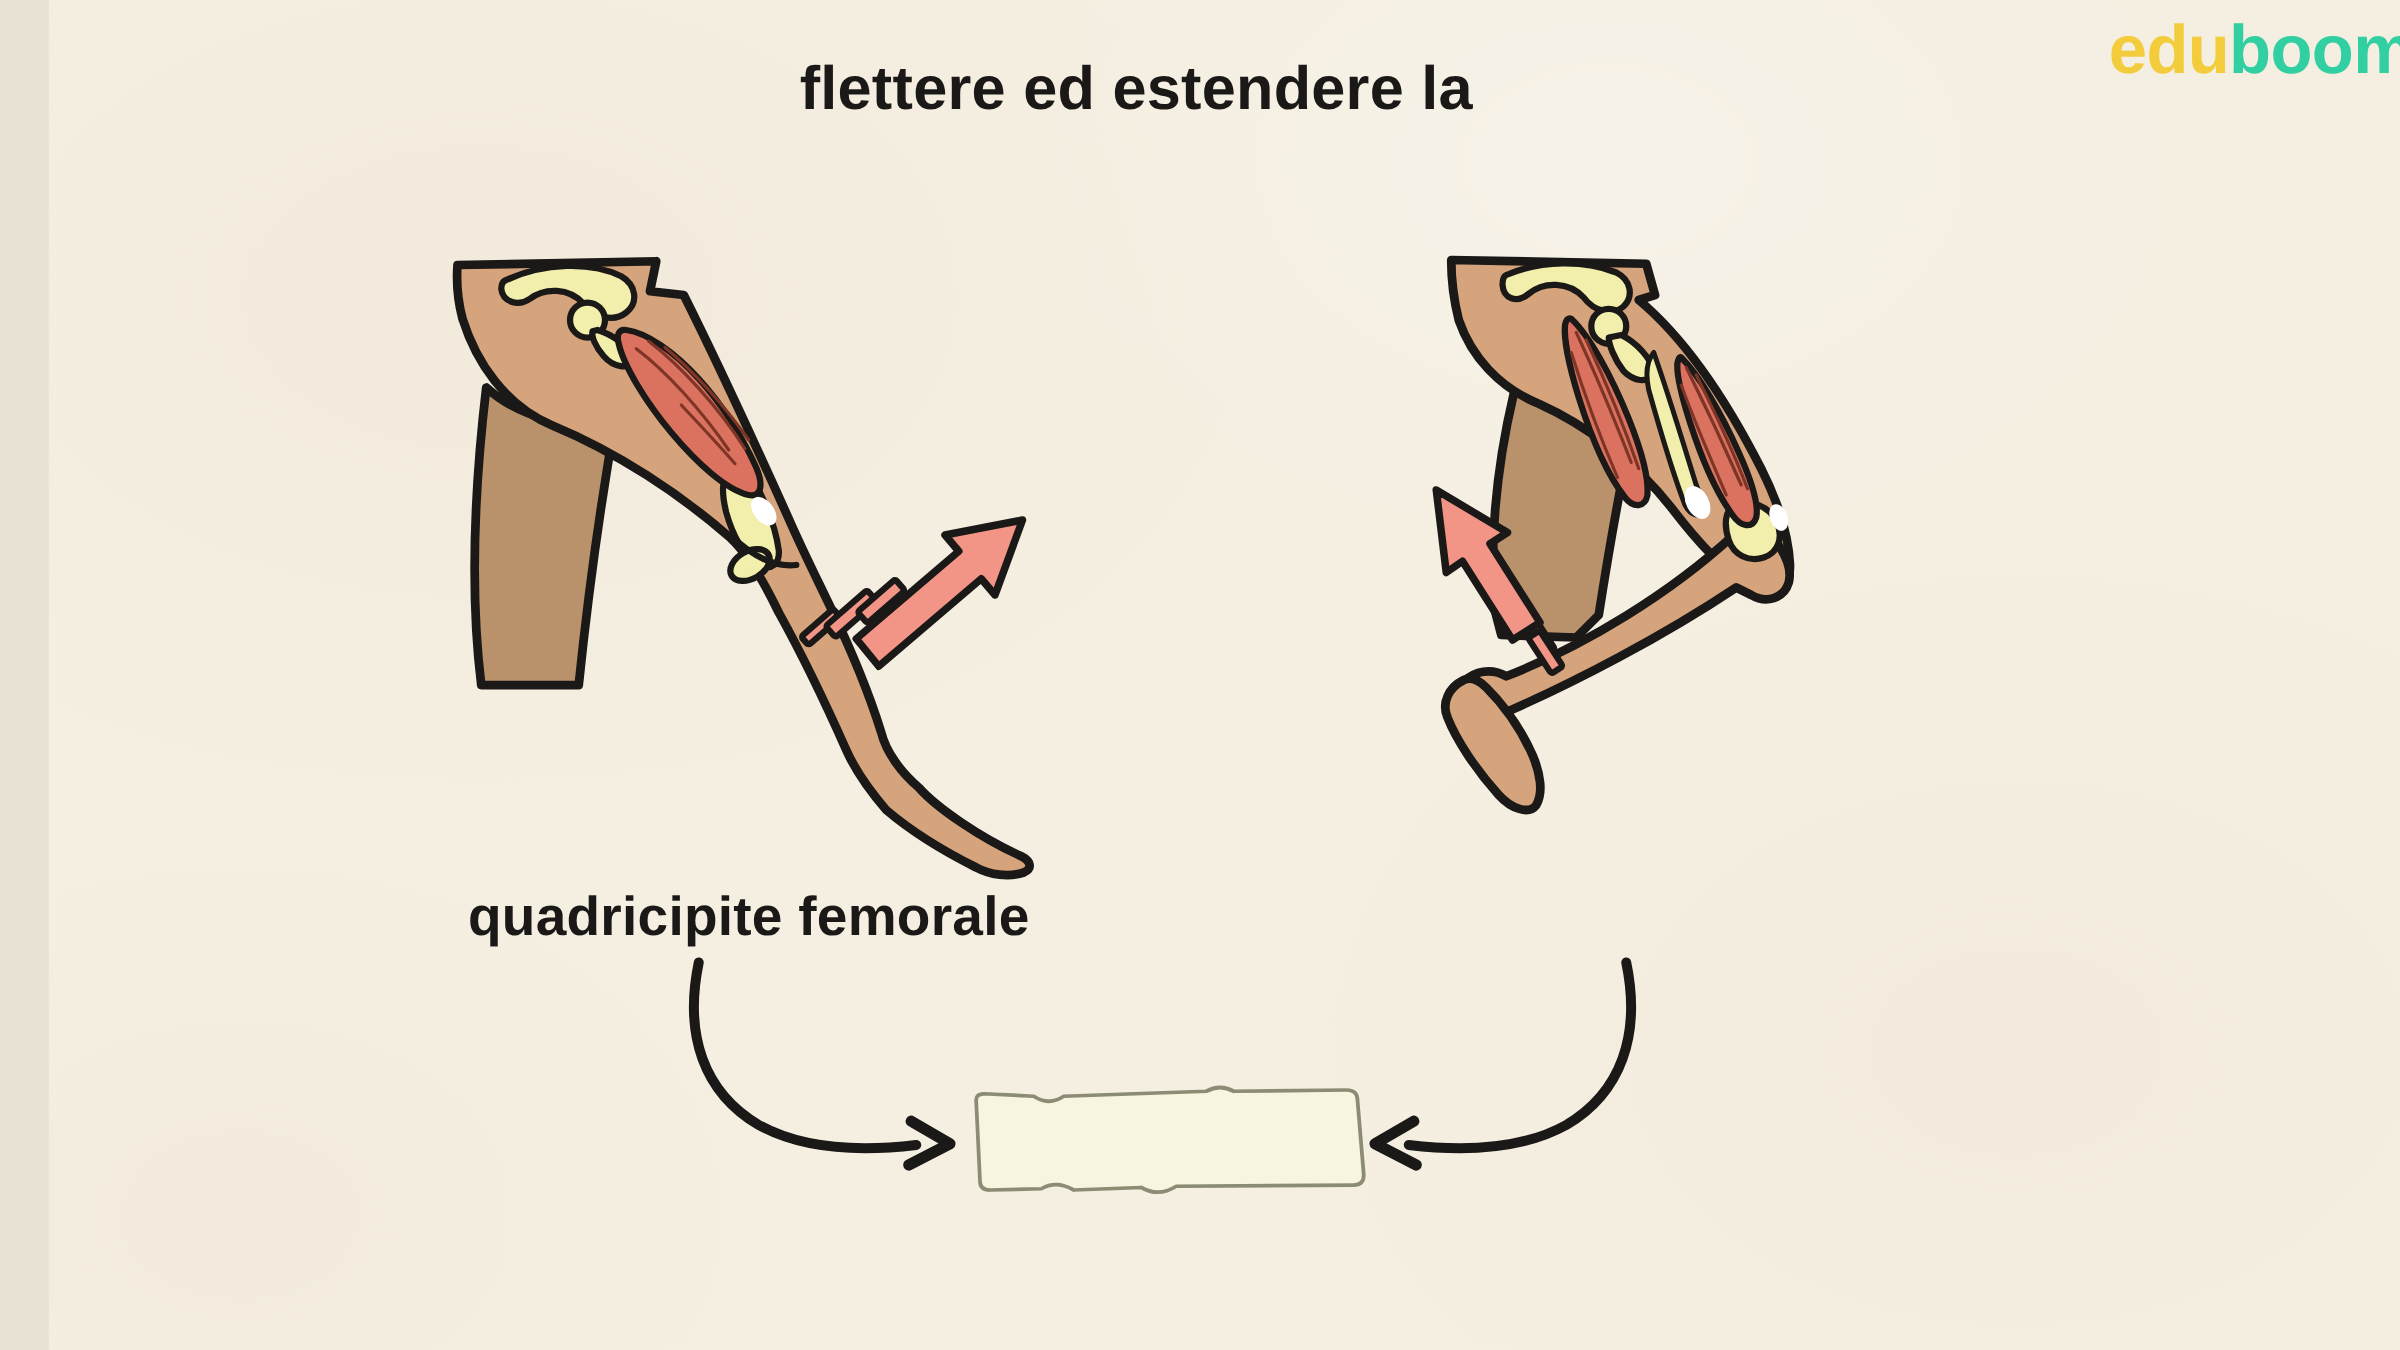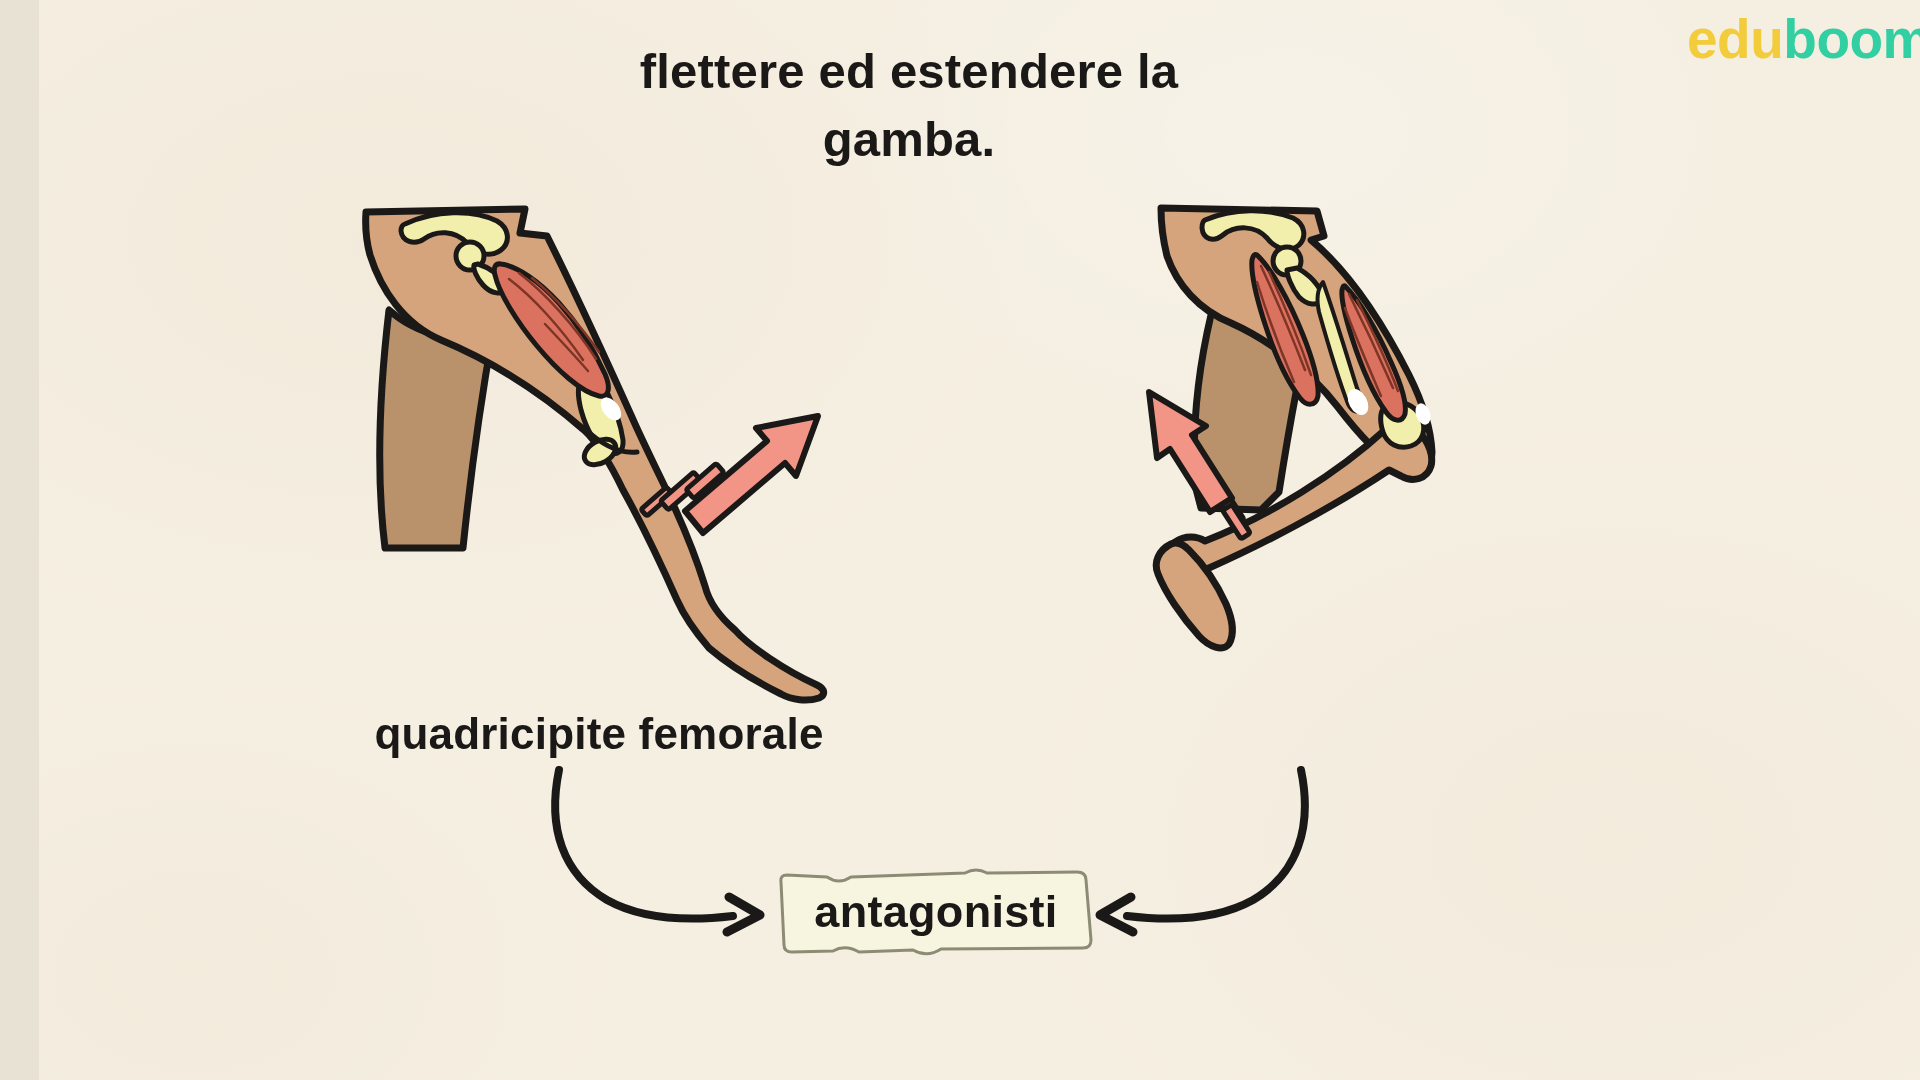--- a/index.html
+++ b/index.html
@@ -42,21 +42,20 @@
     font-size:45px;font-weight:bold;color:var(--ink,#1b1917);letter-spacing:.3px;
   }
 </style>
 </head>
 <body>
 
 <div class="stage">
 
   <div class="title">
     <span>flettere ed estendere la</span><br>
-    <span>gamba.</span>
   </div>
 
   <div class="logo">
     <span class="edu">edu</span><span class="boom">boom</span>
   </div>
 
   <svg class="fig fig-left" viewBox="0 0 570 570" aria-hidden="true">
     <g stroke="var(--ink)" stroke-width="7" stroke-linejoin="round" stroke-linecap="round">
       <path fill="var(--skin-dark)" d="M 100,150 C 90,235 87,315 96,388 L 174,388 C 181,320 191,245 204,172 C 186,178 168,180 150,176 C 131,171 113,162 100,150 Z"></path>
       <path fill="var(--skin)" d="M 77,52 L 236,49 L 231,73 L 258,76
@@ -159,15 +158,14 @@
          L 1038,872 Q 1047,872 1047,880 L 1052,940 Q 1052,948 1044,948 L 902,949 Q 888,958 874,950
          L 820,952 Q 806,944 794,951 L 753,952 Q 745,952 745,945 Z"></path>
     <g stroke="var(--ink)" fill="none" stroke-linecap="round" stroke-linejoin="round">
       <path stroke-width="8" d="M 520,770 C 508,828 524,874 568,900 C 604,920 652,921 694,916"></path>
       <path stroke-width="9" d="M 690,897 L 721,915 L 688,932"></path>
       <path stroke-width="8" d="M 1262,770 C 1274,828 1258,874 1214,900 C 1178,920 1130,921 1088,916"></path>
       <path stroke-width="9" d="M 1092,897 L 1061,915 L 1094,932"></path>
     </g>
   </svg>
 
-  <div class="relation">antagonisti</div>
 
 </div>
 
 </body></html>

